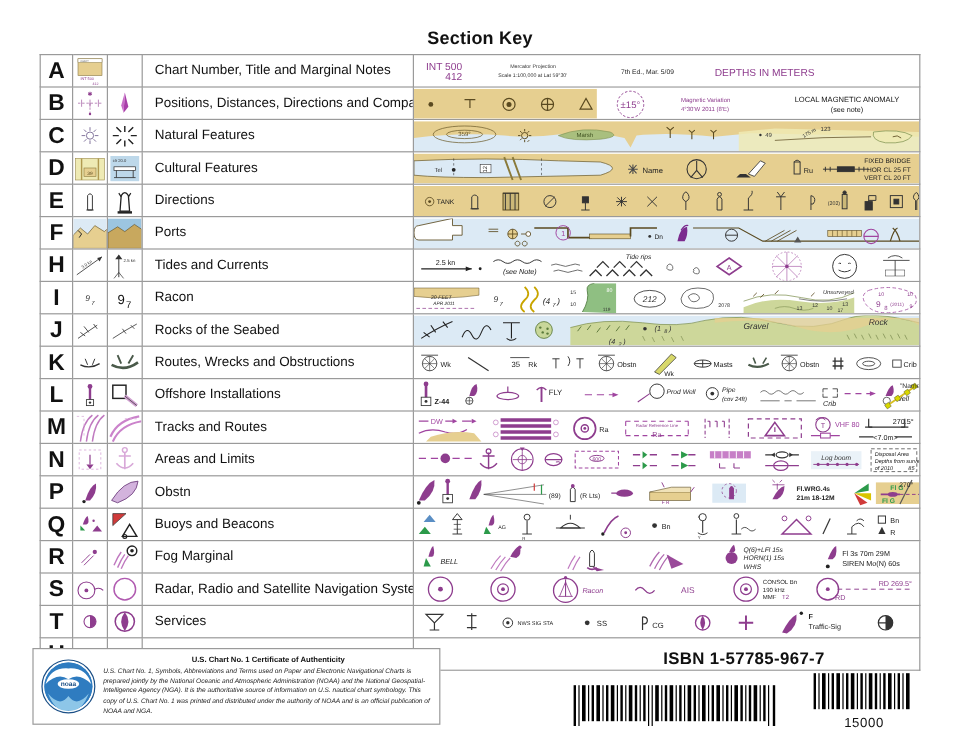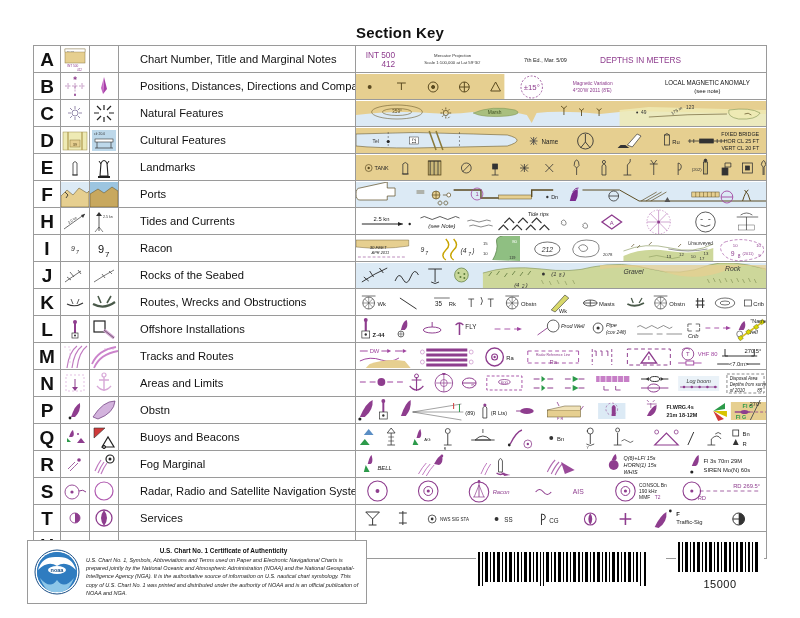--- a/index.html
+++ b/index.html
@@ -29,21 +29,21 @@
   }
   .key-table tr{height:27px;}
   .key-table td{
     border:1px solid #9a9a9a;
     padding:0;vertical-align:middle;
     overflow:hidden;
   }
   td.c-letter{width:26px;text-align:center;font-size:19px;font-weight:bold;line-height:1;}
   td.c-th1{width:28px;}
   td.c-th2{width:28px;}
-  td.c-name{width:215px;padding-left:21px;font-size:11.2px;white-space:nowrap;}
+  td.c-name{width:215px;padding-left:10px;font-size:11.2px;white-space:nowrap;}
   td.c-strip{width:auto;padding:0;}
 
   .thumb{width:100%;height:25px;display:block;}
   .strip{width:100%;height:25px;display:block;}
 
   
   .cert{
     position:absolute;left:27px;top:540px;width:340px;height:64px;
     border:1px solid #9a9a9a;background:#fff;
     display:flex;align-items:center;gap:5px;padding:0 5px;
@@ -258,21 +258,21 @@
           <path d="M11 20h6" stroke="#333" stroke-width=".8"></path>
         </svg>
       </td>
       <td class="c-th2">
         <svg class="thumb" viewBox="0 0 28 25">
           <path d="M10 21 L11 8 Q14 3 17 8 L18 21 Z" fill="none" stroke="#222" stroke-width="1.1"></path>
           <rect x="8" y="21" width="12" height="2" fill="#222"></rect>
           <path d="M9 6 l2 3M19 6 l-2 3" stroke="#222" stroke-width="1"></path>
         </svg>
       </td>
-      <td class="c-name">Landmarks</td>
+      <td class="c-name">Directions</td>
       <td class="c-strip">
         <svg class="strip" viewBox="0 0 420 25" preserveAspectRatio="none">
           <rect width="420" height="25" fill="#e6cf90"></rect>
           <circle cx="13" cy="13" r="3.5" fill="none" stroke="#5a4a20" stroke-width=".7"></circle>
           <circle cx="13" cy="13" r="1.2" fill="#5a4a20"></circle>
           <text x="19" y="15" font-size="5.6" fill="#222" font-family="Liberation Sans">TANK</text>
           <g stroke="#333" stroke-width=".8" fill="none">
             <path d="M48 19 V9 q2.5 -3 5 0 V19 Z"></path>
                 <path d="M47 19h7"></path>
             <rect x="74" y="6" width="13" height="14" fill="#cbb878" stroke="#5a4a20"></rect>
@@ -1139,20 +1139,21 @@
       <ellipse cx="24" cy="22" rx="9" ry="4" fill="#ffffff"></ellipse>
       <text x="24" y="24" font-size="5.5" text-anchor="middle" fill="#1b4f86" font-family="Liberation Sans" font-weight="bold">noaa</text>
     </svg>
     <div class="cert-txt">
       <div class="cert-title">U.S. Chart No. 1 Certificate of Authenticity</div>
       <div class="cert-body">U.S. Chart No. 1, Symbols, Abbreviations and Terms used on Paper and Electronic Navigational Charts is prepared jointly by the National Oceanic and Atmospheric Administration (NOAA) and the National Geospatial-Intelligence Agency (NGA). It is the authoritative source of information on U.S. nautical chart symbology. This copy of U.S. Chart No. 1 was printed and distributed under the authority of NOAA and is an official publication of NOAA and NGA.</div>
     </div>
   </div>
 
   <div class="isbn-wrap">
+    <div class="isbn-txt">ISBN 1-57785-967-7</div>
     <div class="barcode-row">
       <div>
         <svg class="bc" width="190" height="40" viewBox="0 0 190 40">
           <rect width="190" height="40" fill="#fff"></rect>
           <g fill="#000">
             <rect x="2" y="2" width="2" height="34"></rect>
               <rect x="6" y="2" width="1" height="34"></rect>
             <rect x="9" y="2" width="3" height="30"></rect>
               <rect x="14" y="2" width="1" height="30"></rect>
             <rect x="17" y="2" width="2" height="30"></rect>

